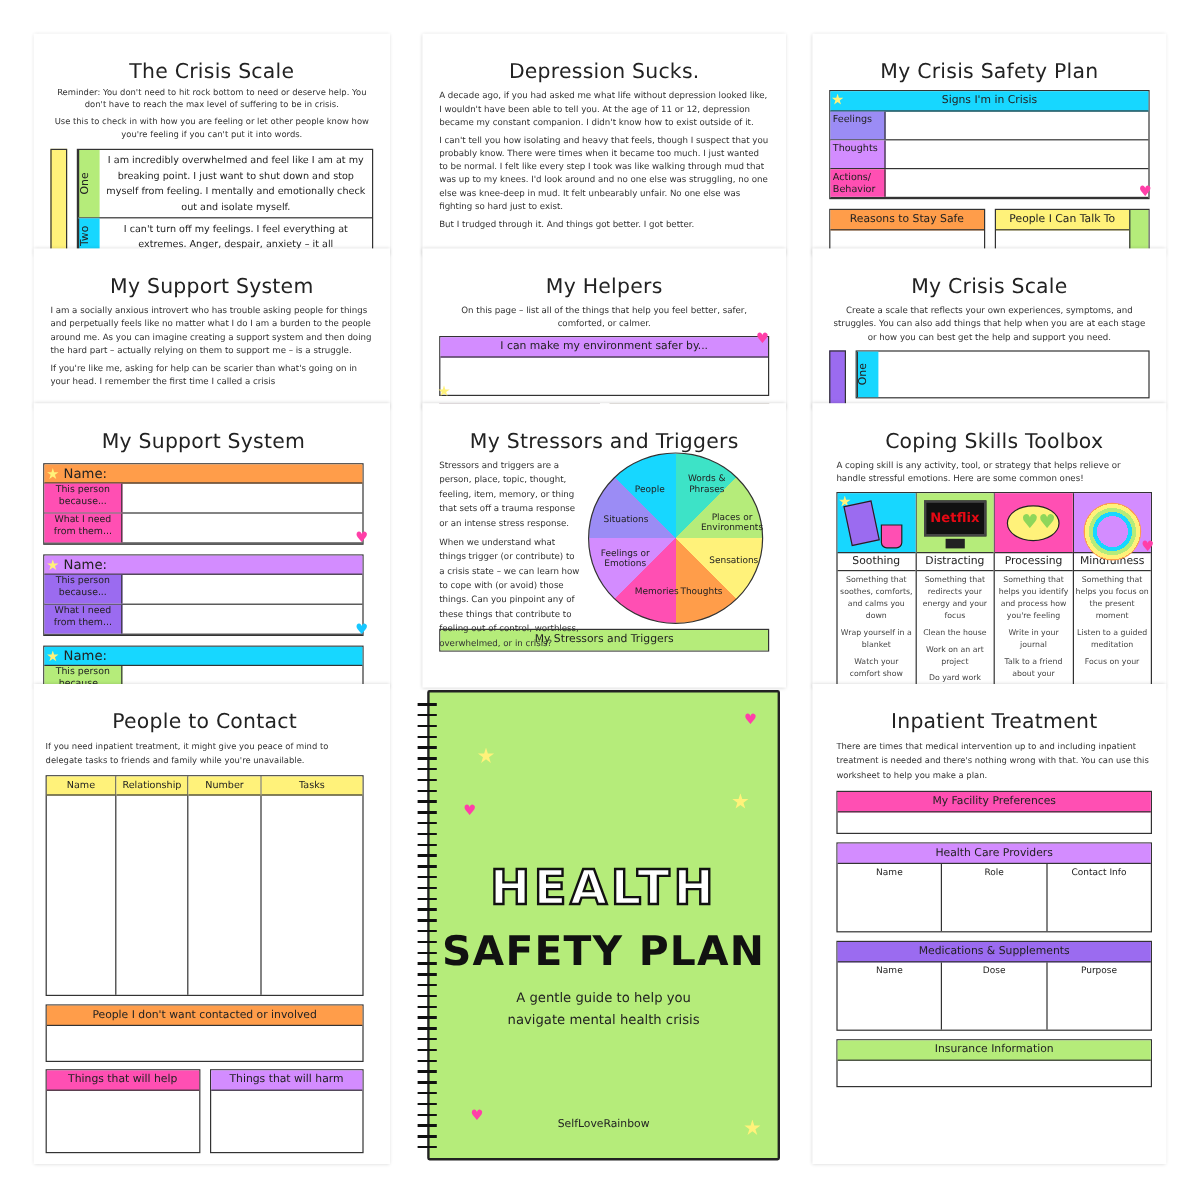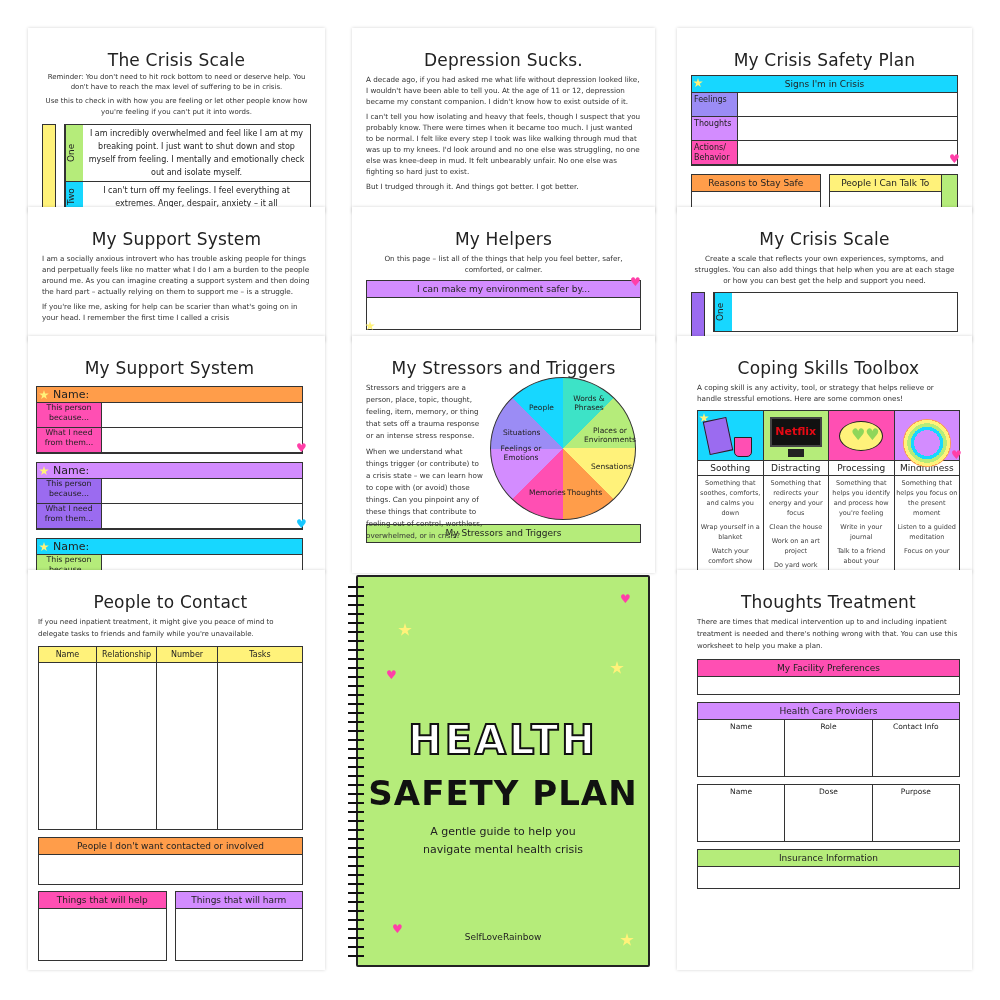--- a/index.html
+++ b/index.html
@@ -211,21 +211,21 @@
   <div class="title">My Stressors and Triggers</div>
   <div class="txt" style="width:118px;font-size:7.2px;line-height:12px">Stressors and triggers are a person, place, topic, thought, feeling, item, memory, or thing that sets off a trauma response or an intense stress response.</div>
   <div class="txt" style="width:118px;font-size:7.2px;line-height:12px;height:72px;overflow:visible;white-space:normal">When we understand what things trigger (or contribute) to a crisis state – we can learn how to cope with (or avoid) those things. Can you pinpoint any of these things that contribute to feeling out of control, worthless, overwhelmed, or in crisis?</div>
   <div class="pie">
     <span class="pl" style="left:38px;top:25px">People</span>
     <span class="pl" style="left:80px;top:16px;width:36px">Words &amp; Phrases</span>
     <span class="pl" style="left:92px;top:48px;width:54px">Places or Environments</span>
     <span class="pl" style="left:100px;top:84px">Sensations</span>
     <span class="pl" style="left:76px;top:110px">Thoughts</span>
     <span class="pl" style="left:38px;top:110px">Memories</span>
-    <span class="pl" style="left:6px;top:66px;width:48px">Feelings or Emotions</span>
+    <span class="pl" style="left:6px;top:78px;width:48px">Feelings or Emotions</span>
     <span class="pl" style="left:12px;top:50px">Situations</span>
   </div>
   <div class="box" style="margin-top:6px">
     <div class="hdr green" style="border-bottom:none">My Stressors and Triggers</div>
   </div>
 </div>
 
 <div class="page" id="p9" style="padding:0 12px 0 20px">
   <div class="title">Coping Skills Toolbox</div>
   <div class="txt" style="font-size:7.2px;line-height:11px">A coping skill is any activity, tool, or strategy that helps relieve or handle stressful emotions. Here are some common ones!</div>
@@ -313,34 +313,35 @@
   <span class="heart" style="left:28px;top:96px"></span>
   <div class="cv-t1"><br><span>HEALTH</span></div>
   <div class="cv-t2">SAFETY PLAN</div>
   <div class="cv-sub" style="padding:0 60px">A gentle guide to help you navigate mental health crisis</div>
   <span class="heart" style="left:34px;top:350px"></span>
   <div class="cv-brand">SelfLoveRainbow</div>
   <span class="star" style="left:262px;top:356px;width:14px;height:14px"></span>
 </div>
 
 <div class="page ip" id="p12" style="padding:0 12px 0 20px">
-  <div class="title">Thoughts Treatment</div>
+  <div class="title">Inpatient Treatment</div>
   <div class="txt" style="font-size:7px;line-height:12px">There are times that medical intervention up to and including inpatient treatment is needed and there's nothing wrong with that. You can use this worksheet to help you make a plan.</div>
   <div class="box" style="height:36px">
       <div class="hdr pink">My Facility Preferences</div>
     </div>
   <div class="box">
     <div class="hdr purple">Health Care Providers</div>
     <div class="cols">
       <div>Name</div>
       <div>Role</div>
       <div>Contact Info</div>
     </div>
   </div>
   <div class="box">
+    <div class="hdr" style="background:#9b6bf0">Medications &amp; Supplements</div>
     <div class="cols">
       <div>Name</div>
       <div>Dose</div>
       <div>Purpose</div>
     </div>
   </div>
   <div class="box" style="height:40px">
       <div class="hdr green">Insurance Information</div>
     </div>
 </div>

